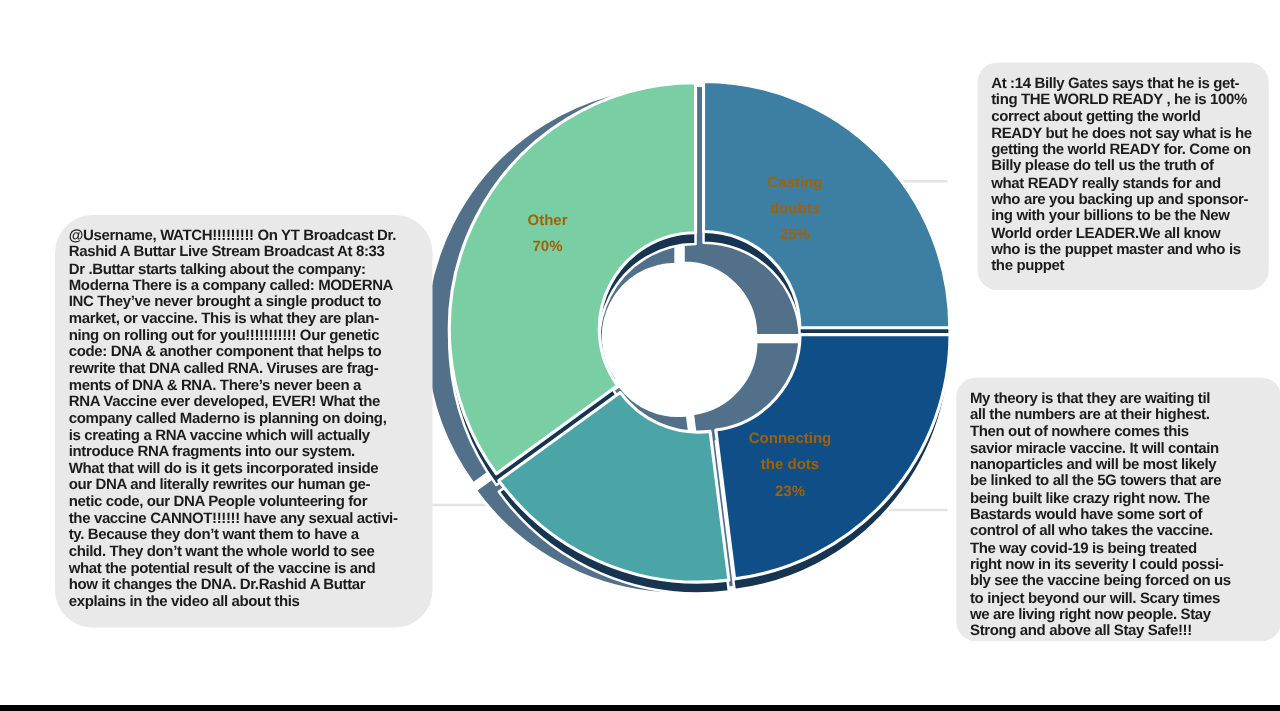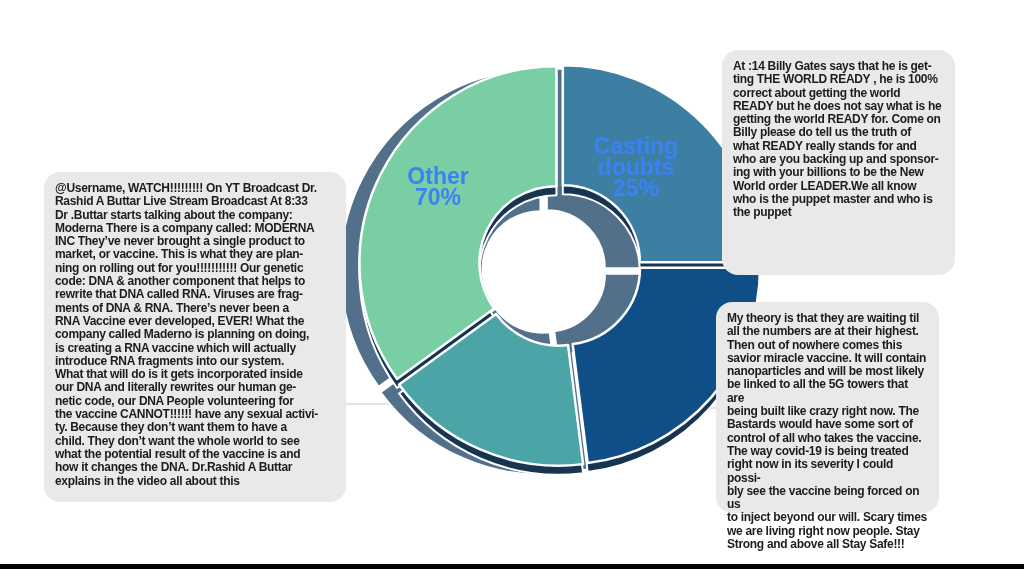--- a/index.html
+++ b/index.html
@@ -4,29 +4,29 @@
 <style>
   html,body{margin:0;padding:0;background:#ffffff;}
   .page{position:relative;width:1024px;height:569px;background:#ffffff;overflow:hidden;
         font-family:"Liberation Sans",sans-serif;}
   .connector{position:absolute;height:2px;background:#E3E3E3;z-index:1;}
   #conn-left{left:345px;top:403px;width:82px;}
   #conn-tr{left:698px;top:144px;width:60px;}
   #conn-br{left:696px;top:407px;width:62px;}
   #donut-svg{position:absolute;left:0;top:0;z-index:2;}
   #labels-layer{position:absolute;left:0;top:0;width:1024px;height:569px;z-index:3;pointer-events:none;}
-  .slice-label{position:absolute;transform:translate(-50%,-50%);color:#3b82f6;
-        font-weight:bold;font-size:23px;line-height:21px;text-align:center;white-space:pre-line;}
+  .slice-label{position:absolute;transform:translate(-50%,-50%);color:#a16207;
+        font-weight:bold;font-size:12px;line-height:21px;text-align:center;white-space:pre-line;}
   .bubble{position:absolute;background:#E9E9E9;border-radius:16px;z-index:4;box-sizing:border-box;
         padding:10px 11px;}
   .bubble-text{color:#1C1C1C;font-weight:bold;font-size:12px;line-height:13.3px;
         letter-spacing:-0.3px;white-space:pre-line;}
-  #bubble-left{left:44px;top:172px;width:302px;height:330px;}
-  #bubble-tr{left:722px;top:50px;width:233px;height:225px;}
-  #bubble-br{left:716px;top:302px;width:223px;height:211px;}
+  #bubble-left{left:44px;top:172px;width:302px;height:330px;border-radius:30px;}
+  #bubble-tr{left:782px;top:50px;width:233px;height:182px;}
+  #bubble-br{left:765px;top:302px;width:260px;height:211px;}
   .bottom-bar{position:absolute;left:0;bottom:0;width:1024px;height:5px;background:#000000;z-index:5;}
 </style>
 </head>
 <body>
 
 <div class="page">
 
   <div class="connector" id="conn-left"></div>
   <div class="connector" id="conn-tr"></div>
   <div class="connector" id="conn-br"></div>
@@ -49,20 +49,23 @@
         <path d="M 760.00 267.65 A 197 197 0 0 1 587.69 463.09 L 572.65 344.04 A 77 77 0 0 0 640.00 267.65 Z" fill="#0F4E87" stroke="#ffffff" stroke-width="2.5" stroke-linejoin="round"></path>
         <path d="M 583.10 464.12 A 197 197 0 0 1 399.04 384.46 L 496.12 313.93 A 77 77 0 0 0 568.06 345.06 Z" fill="#4BA5A6" stroke="#ffffff" stroke-width="2.5" stroke-linejoin="round"></path>
         <path d="M 397.06 378.98 A 197 197 0 0 1 556.44 66.18 L 556.44 186.18 A 77 77 0 0 0 494.14 308.44 Z" fill="#79CFA3" stroke="#ffffff" stroke-width="2.5" stroke-linejoin="round"></path>
       </g>
     </svg>
 
   <div id="labels-layer">
       <div class="slice-label" style="left: 636px; top: 167px;">Casting
 doubts
 25%</div>
+      <div class="slice-label" style="left: 632px; top: 372px;">Connecting
+the dots
+23%</div>
       <div class="slice-label" style="left: 438px; top: 187px;">Other
 70%</div>
     </div>
 
   <div class="bubble" id="bubble-left">
     <div class="bubble-text">@Username, WATCH!!!!!!!!! On YT Broadcast Dr.
 Rashid A Buttar Live Stream Broadcast At 8:33
 Dr .Buttar starts talking about the company:
 Moderna There is a company called: MODERNA
 INC They’ve never brought a single product to

